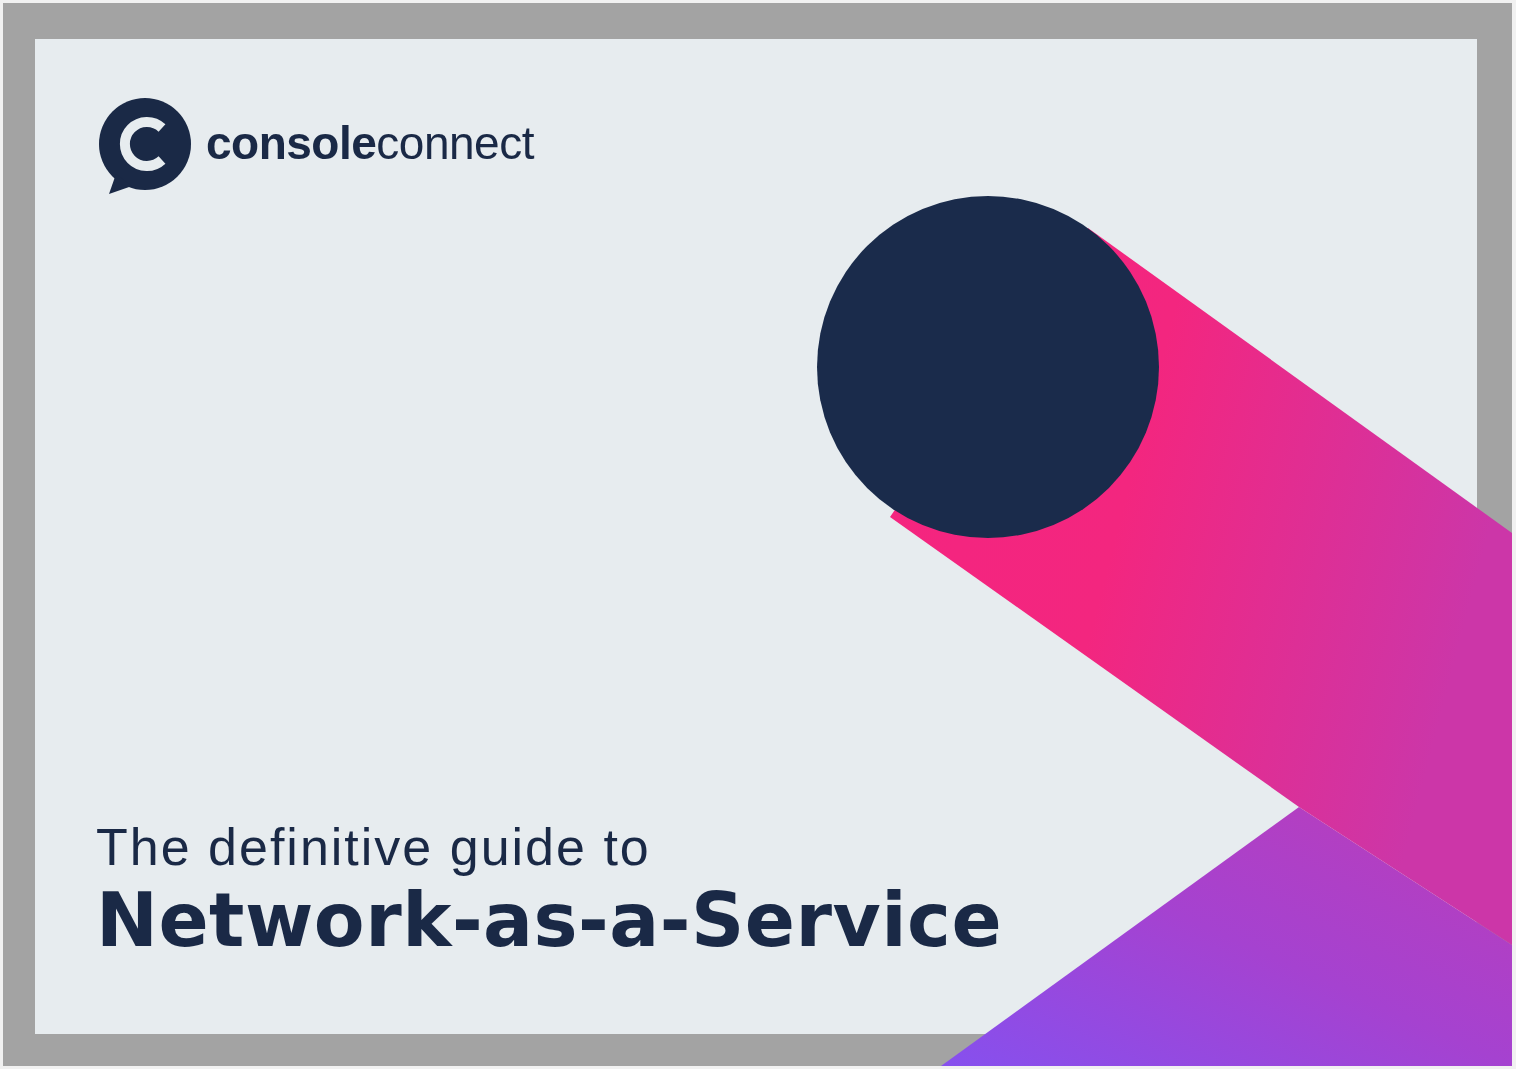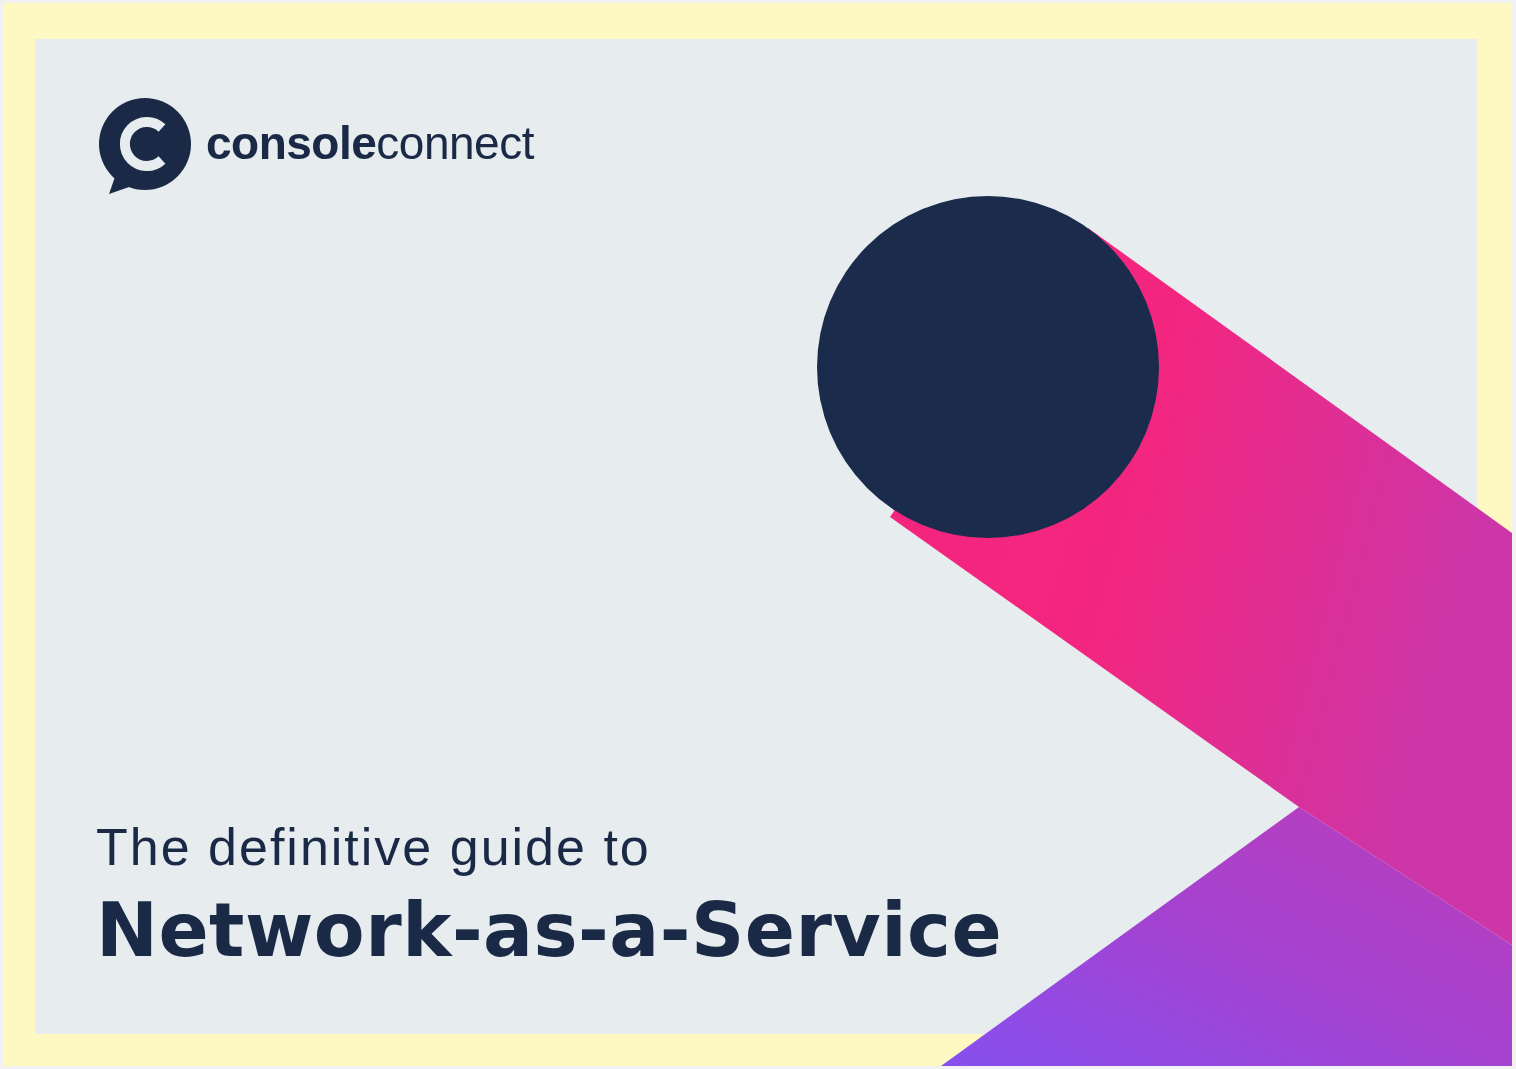--- a/index.html
+++ b/index.html
@@ -5,21 +5,21 @@
     html, body { margin: 0; padding: 0; }
     body {
       width: 1516px; height: 1069px;
       background: #f1f1f1;
       position: relative; overflow: hidden;
       font-family: "Liberation Sans", "DejaVu Sans", sans-serif;
     }
     .frame {
       position: absolute; left: 3px; top: 3px;
       width: 1509px; height: 1063px;
-      background: #fef9c3; overflow: hidden;
+      background: #a3a3a3; overflow: hidden;
     }
     .panel {
       position: absolute; left: 32px; top: 36px;
       width: 1442px; height: 995px;
       background: #e7ecef;
     }
     .graphic {
       position: absolute; left: 0; top: 0;
       width: 1509px; height: 1063px;
     }
@@ -38,21 +38,21 @@
       position: absolute; left: 93px; top: 818px;
       color: #1a2946; line-height: 1;
     }
     .title-line1 {
       font-size: 76px; font-weight: 300; letter-spacing: 1px;
       font-family: "DejaVu Sans", sans-serif;
       font-weight: normal;
       transform: scaleY(1.0);
     }
     .title-line2 {
-      margin-top: 20px;
+      margin-top: 10px;
       font-size: 74px; font-weight: 700; letter-spacing: 0.5px;
       font-family: "DejaVu Sans", sans-serif;
     }
     .thin { font-family: "Liberation Sans", sans-serif; font-weight: 400; font-size: 52px; letter-spacing: 2px; }
   </style>
 </head>
 <body>
 
 <div class="frame">
   <div class="panel"></div>

